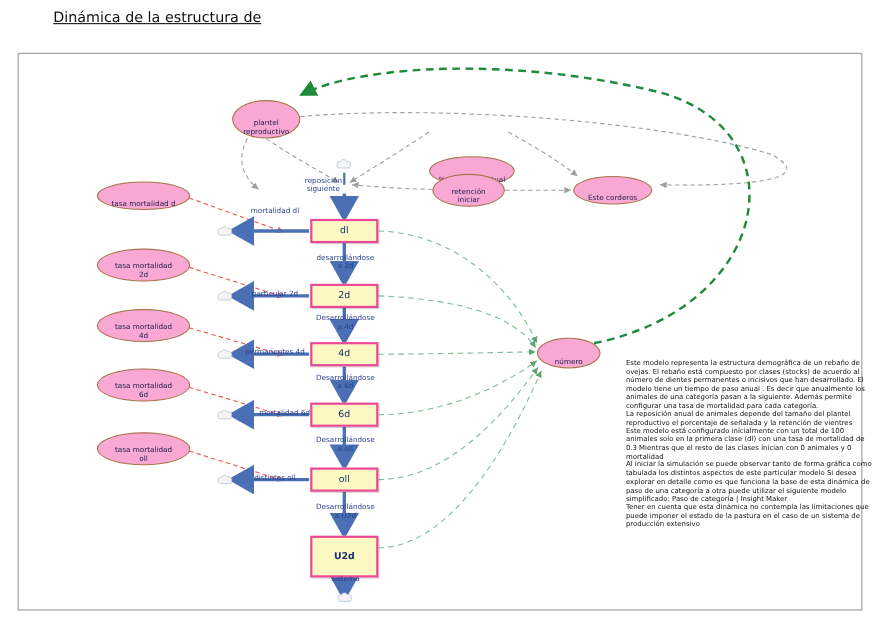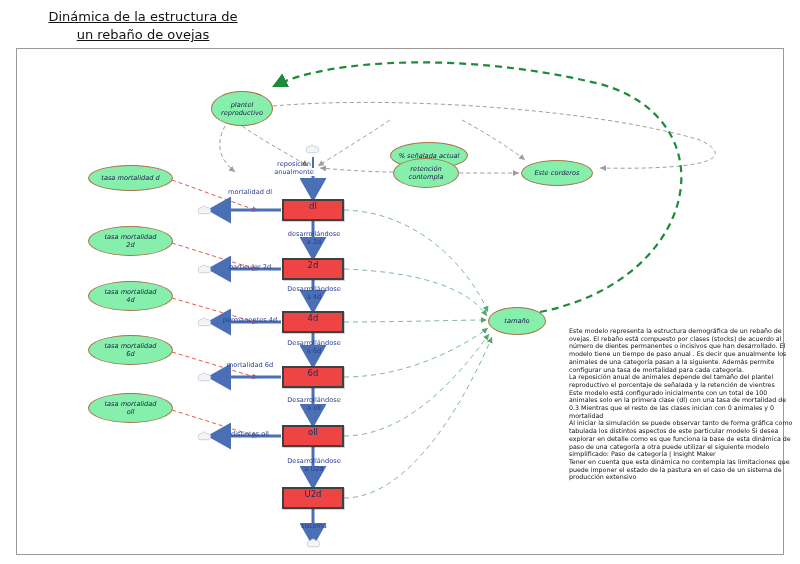--- a/index.html
+++ b/index.html
@@ -14,49 +14,48 @@
   
   #canvas{position:absolute;left:16px;top:48px;width:766px;height:505px;
           border:1px solid #9a9a9a;background:#fff;}
 
   
   #wires{position:absolute;left:0;top:0;width:800px;height:564px;
          pointer-events:none;}
 
   
   .ell{position:absolute;border-radius:50%;
-       background:#86efac;border:1px solid #a8734b;
-       display:flex;align-items:center;justify-content:center;
+       background:#f9a8d4;border:1px solid #a8734b;
+       display:flex;align-items:flex-end;justify-content:center;
        text-align:center;color:#1b1b4b;font-size:6.6px;line-height:8px;
-       box-sizing:border-box;padding:1px;font-style:italic;}
-
-  
-  .stock{position:absolute;background:#ef4444;border:2px solid #404040;
+       box-sizing:border-box;padding:1px;}
+
+  
+  .stock{position:absolute;background:#fef9c3;border:2px solid #ec4899;
          box-shadow:1px 1px 0 rgba(0,0,0,.18);
-         display:flex;justify-content:center;
+         display:flex;align-items:center;justify-content:center;
          color:#11306b;font-size:8.5px;box-sizing:border-box;}
 
   
   .flab{position:absolute;color:#2b3f8f;font-size:6.6px;line-height:8px;
         text-align:center;white-space:pre-line;}
 
   
   .cloud{position:absolute;width:15px;height:12px;}
 
   
   #desc{position:absolute;left:569px;top:327px;width:227px;
         font-size:6.3px;line-height:7.7px;color:#111;text-align:left;}
   #desc p{margin:0 0 0 0;}
 </style>
 </head>
 <body>
 
 <div id="title">
   <span>Dinámica de la estructura de</span><br>
-  <span>un rebaño de ovejas</span>
 </div>
 
 <div id="canvas"></div>
 
 <svg id="wires" viewBox="0 0 800 564">
   <defs>
     <marker id="agray" markerWidth="7" markerHeight="7" refX="6" refY="3" orient="auto">
         <path d="M0,0 L6,3 L0,6 z" fill="#9e9e9e"></path>
       </marker>
     <marker id="ared" markerWidth="7" markerHeight="7" refX="6" refY="3" orient="auto">
@@ -153,27 +152,27 @@
 <div id="converters">
     <div class="ell" style="left: 211px; top: 91px; width: 62px; height: 35px;">
       <span style="white-space: pre-line;">plantel
 reproductivo</span>
     </div>
     <div class="ell" style="left: 390px; top: 118px; width: 78px; height: 27px; margin-top: 24px;">
       <span style="white-space: pre-line;">% señalada actual</span>
     </div>
     <div class="ell" style="left: 393px; top: 158px; width: 66px; height: 30px;">
       <span style="white-space: pre-line;">retención
-contempla</span>
+iniciar</span>
     </div>
     <div class="ell" style="left: 521px; top: 160px; width: 72px; height: 26px;">
       <span style="white-space: pre-line;">Este corderos</span>
     </div>
     <div class="ell" style="left: 488px; top: 307px; width: 58px; height: 28px;">
-      <span style="white-space: pre-line;">tamaño</span>
+      <span style="white-space: pre-line;">número</span>
     </div>
     <div class="ell" style="left: 88px; top: 165px; width: 85px; height: 26px;">
       <span style="white-space: pre-line;">tasa mortalidad d</span>
     </div>
     <div class="ell" style="left: 88px; top: 226px; width: 85px; height: 30px;">
       <span style="white-space: pre-line;">tasa mortalidad
 2d</span>
     </div>
     <div class="ell" style="left: 88px; top: 281px; width: 85px; height: 30px;">
       <span style="white-space: pre-line;">tasa mortalidad
@@ -197,31 +196,31 @@
     </div>
     <div class="stock" style="left: 282px; top: 311px; width: 62px; height: 22px;">
       <span>4d</span>
     </div>
     <div class="stock" style="left: 282px; top: 366px; width: 62px; height: 22px;">
       <span>6d</span>
     </div>
     <div class="stock" style="left: 282px; top: 425px; width: 62px; height: 22px;">
       <span>oll</span>
     </div>
-    <div class="stock" style="left: 282px; top: 487px; width: 62px; height: 22px;">
+    <div class="stock" style="left: 282px; top: 487px; width: 62px; height: 38px; font-weight: bold;">
       <span>U2d</span>
     </div>
   </div>
 <div id="labels">
     <div class="flab" style="left: 262px; top: 160px; width: 64px;">reposición
-anualmente</div>
+siguiente</div>
     <div class="flab" style="left: 218px; top: 188px; width: 64px;">mortalidad dl</div>
     <div class="flab" style="left: 218px; top: 263px; width: 64px;">particular 2d</div>
     <div class="flab" style="left: 218px; top: 316px; width: 64px;">permanentes 4d</div>
-    <div class="flab" style="left: 218px; top: 361px; width: 64px;">mortalidad 6d</div>
+    <div class="flab" style="left: 218px; top: 371px; width: 64px; text-align: right;">mortalidad 6d</div>
     <div class="flab" style="left: 218px; top: 430px; width: 64px;">distintos oll</div>
     <div class="flab" style="left: 281px; top: 230px; width: 66px;">desarrollándose
 a 2d</div>
     <div class="flab" style="left: 281px; top: 285px; width: 66px;">Desarrollándose
 a 4d</div>
     <div class="flab" style="left: 281px; top: 339px; width: 66px;">Desarrollándose
 a 6d</div>
     <div class="flab" style="left: 281px; top: 396px; width: 66px;">Desarrollándose
 a oll</div>
     <div class="flab" style="left: 281px; top: 457px; width: 66px;">Desarrollándose

